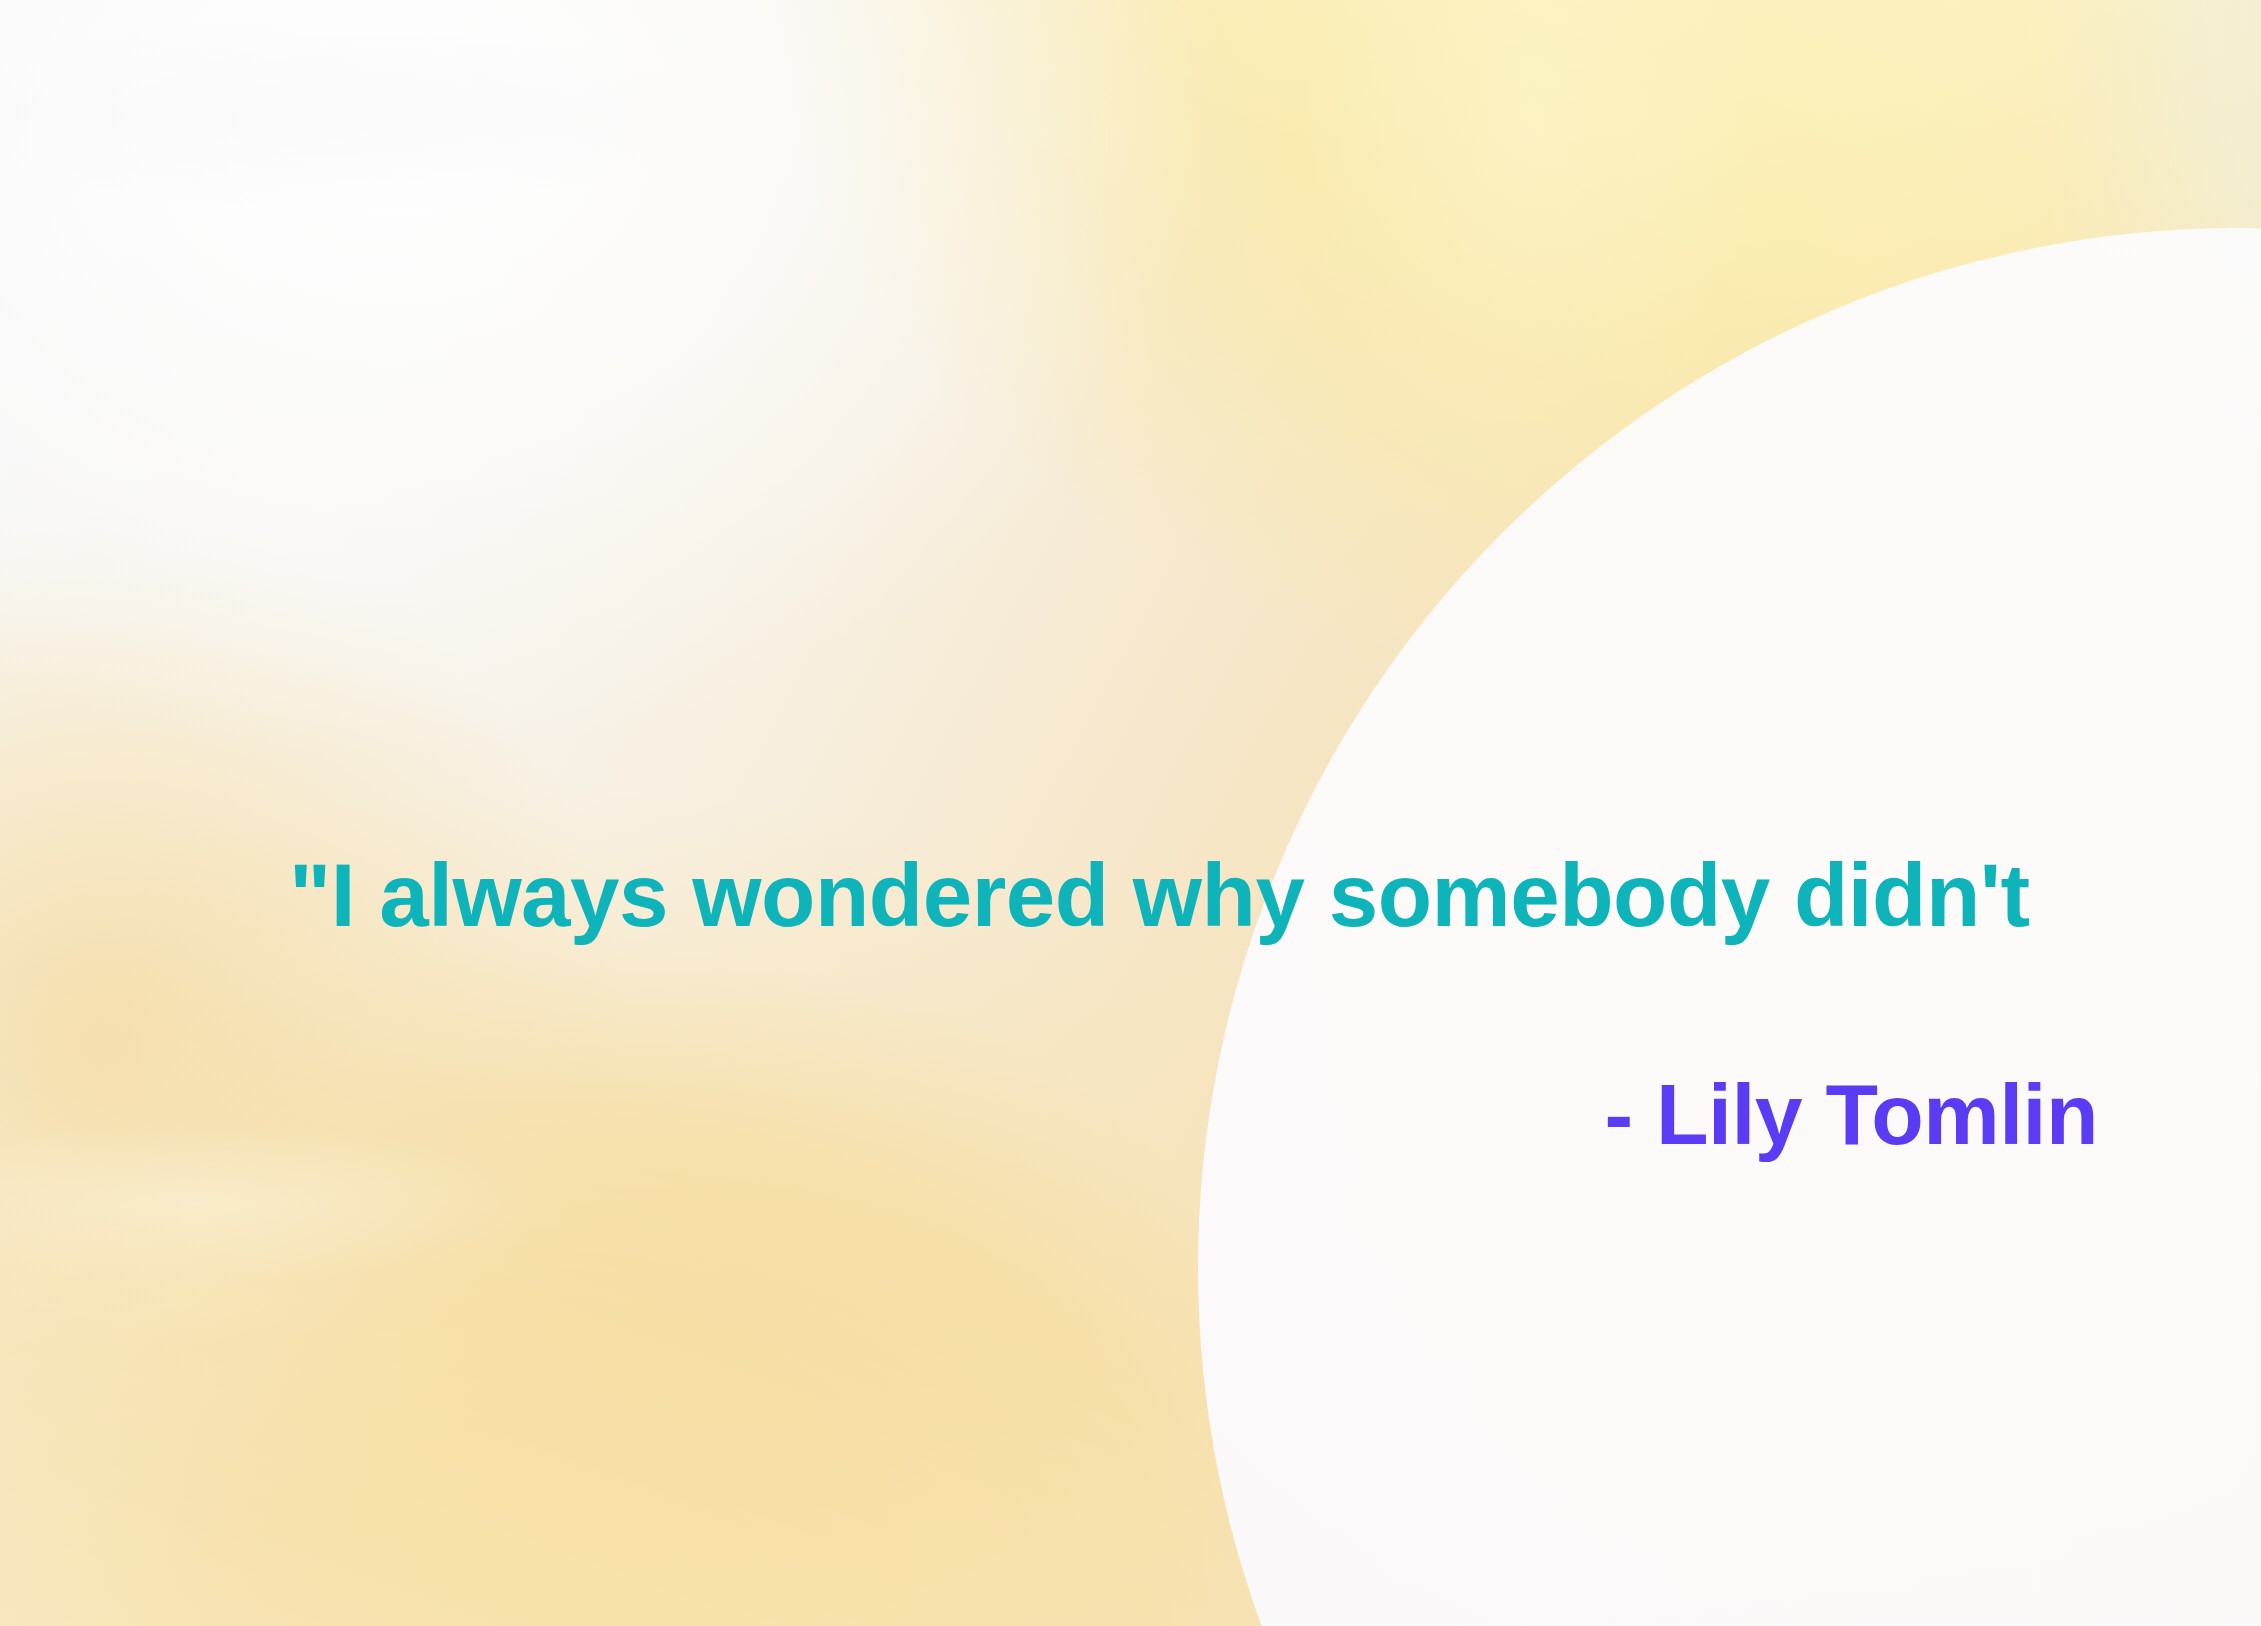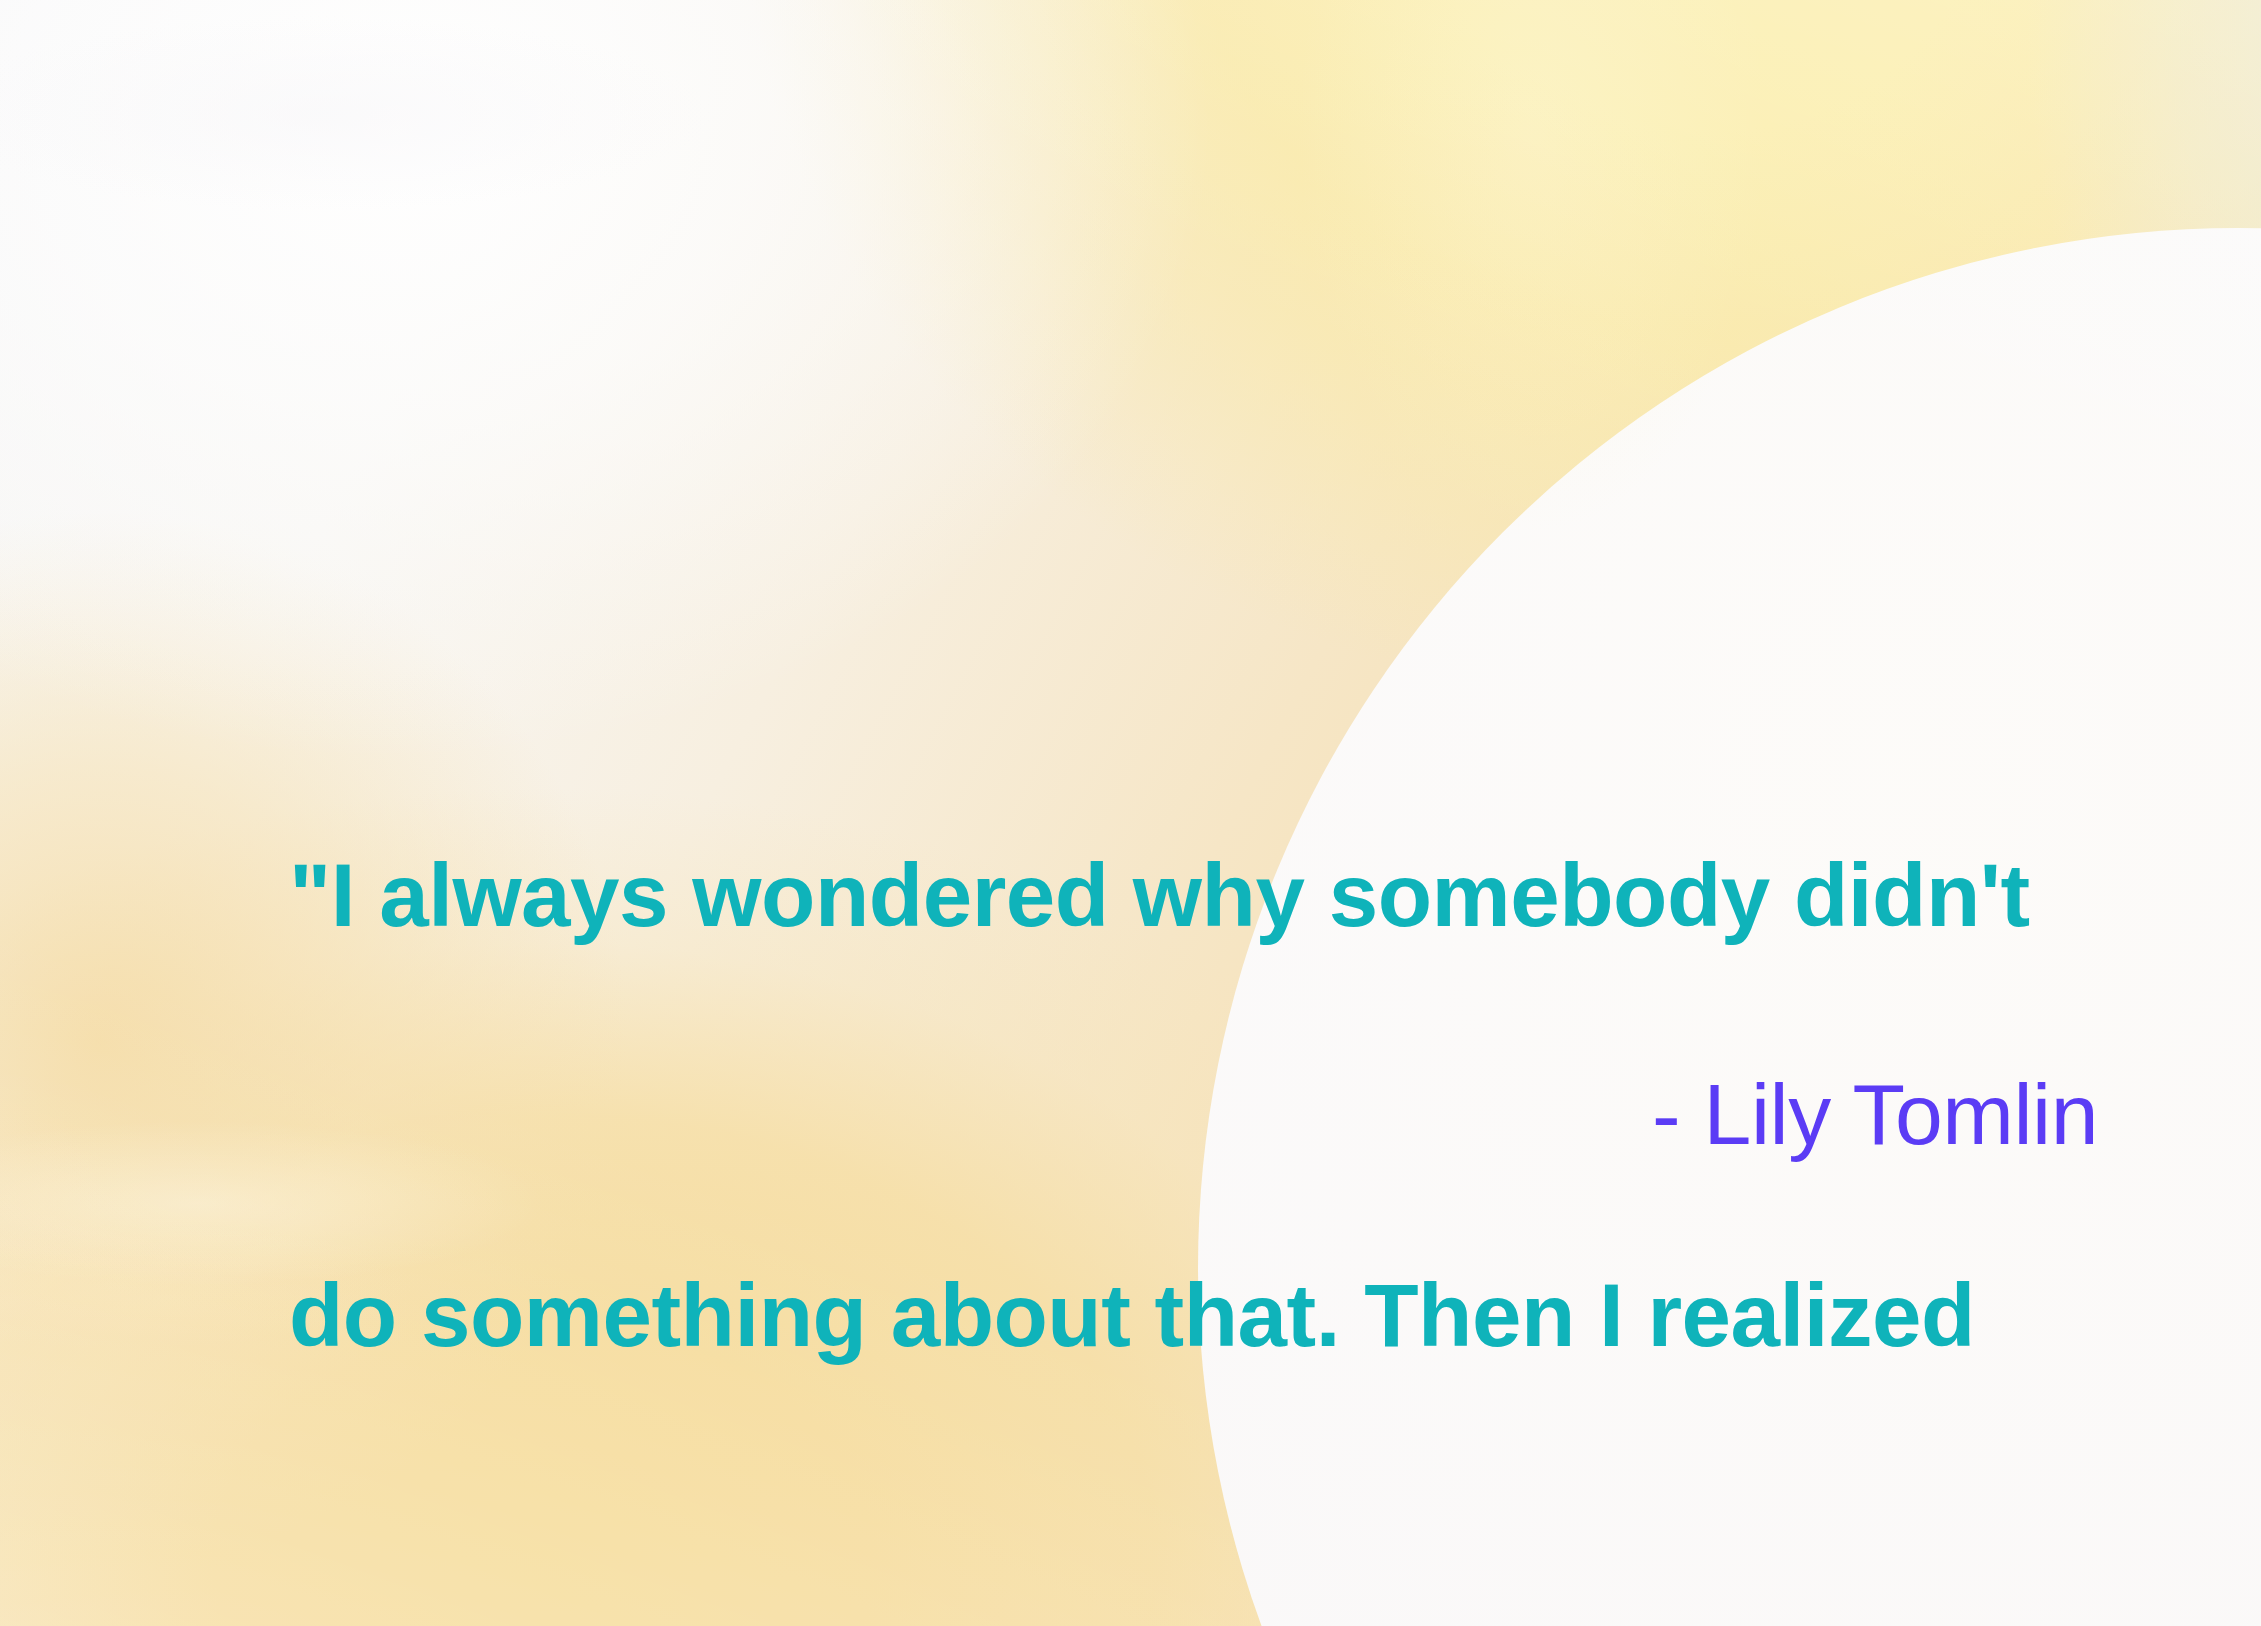--- a/index.html
+++ b/index.html
@@ -157,21 +157,21 @@
     white-space: pre;
   }
 
   #attribution {
     position: absolute;
     left: 0;
     top: 1065px;
     width: 2098px;
     text-align: right;
     font-size: 86px;
-    font-weight: 400;
+    font-weight: 700;
     letter-spacing: -0.5px;
     color: #5b3cf5;
     white-space: pre;
   }
 </style>
 </head>
 <body>
 
 <div id="quote-card">
 
@@ -182,21 +182,20 @@
   <div class="bg-layer" id="bg-corner-cream"></div>
   <div id="bg-circle-white"></div>
   <div class="bg-layer" id="bg-haze-white"></div>
   <div class="bg-layer" id="bg-swirls"></div>
   <div class="bg-layer" id="bg-sheen"></div>
 
   <div id="content">
 
     <div id="quote-text">
       <span class="quote-line">"I always wondered why somebody didn't</span>
-      <span class="quote-line">do something about that. Then I realized</span>
       
     </div>
 
     <div id="attribution">- Lily Tomlin</div>
 
   </div>
 
 </div>
 
 

